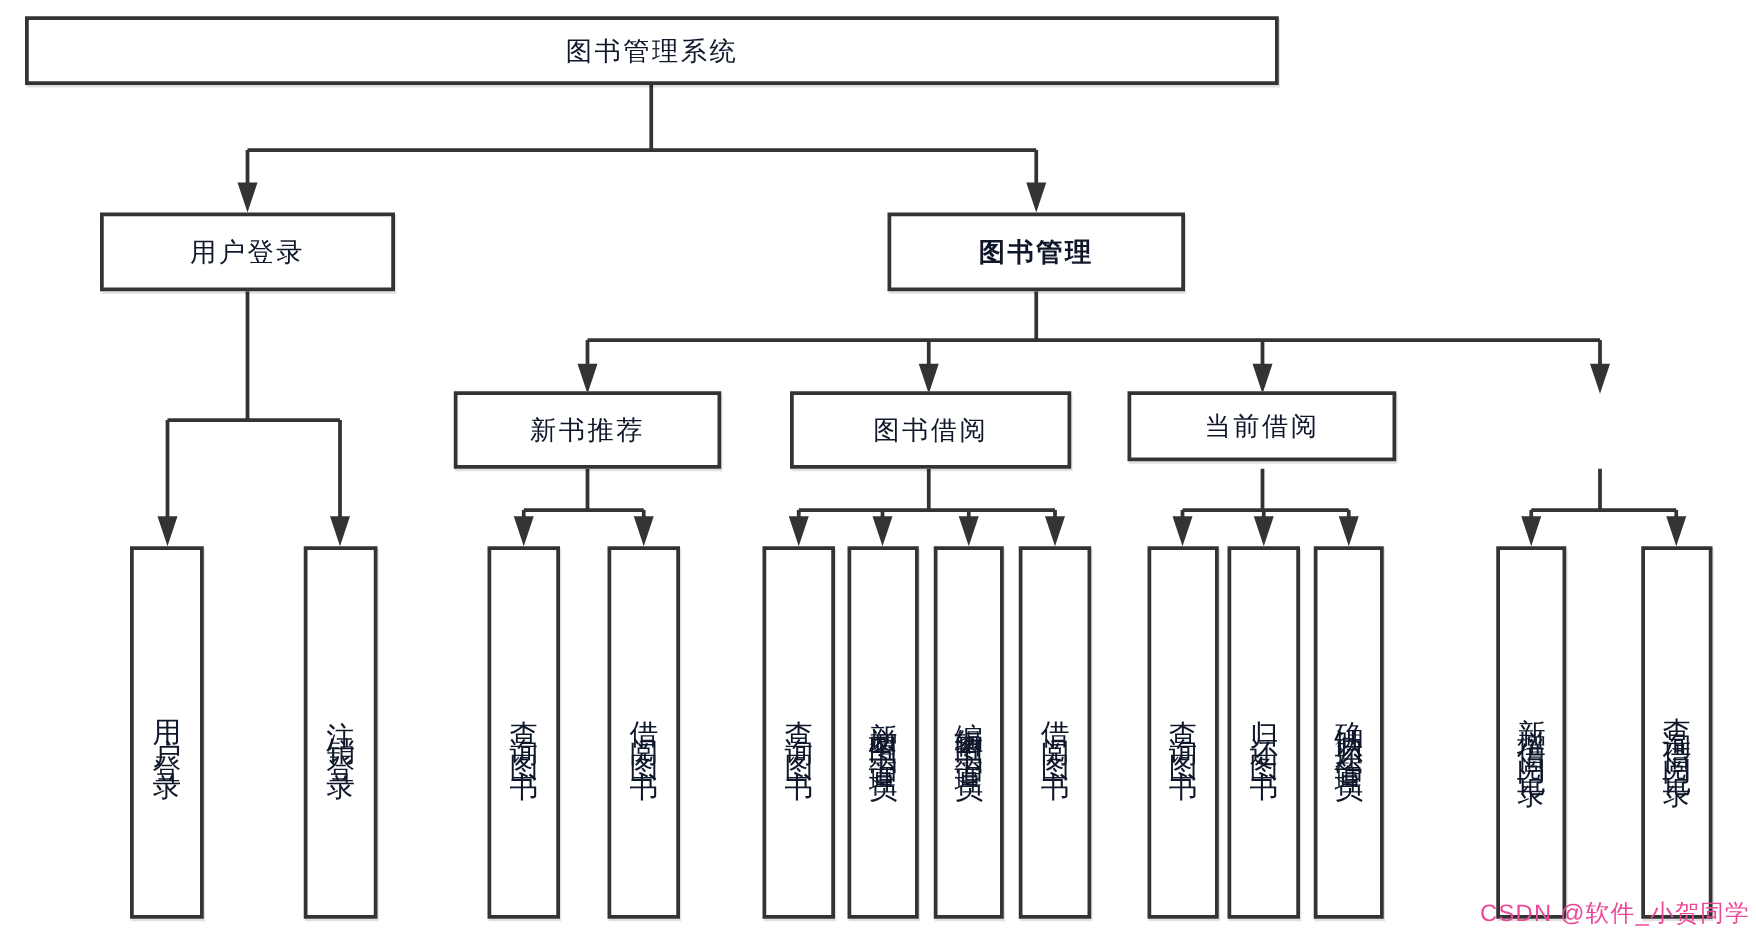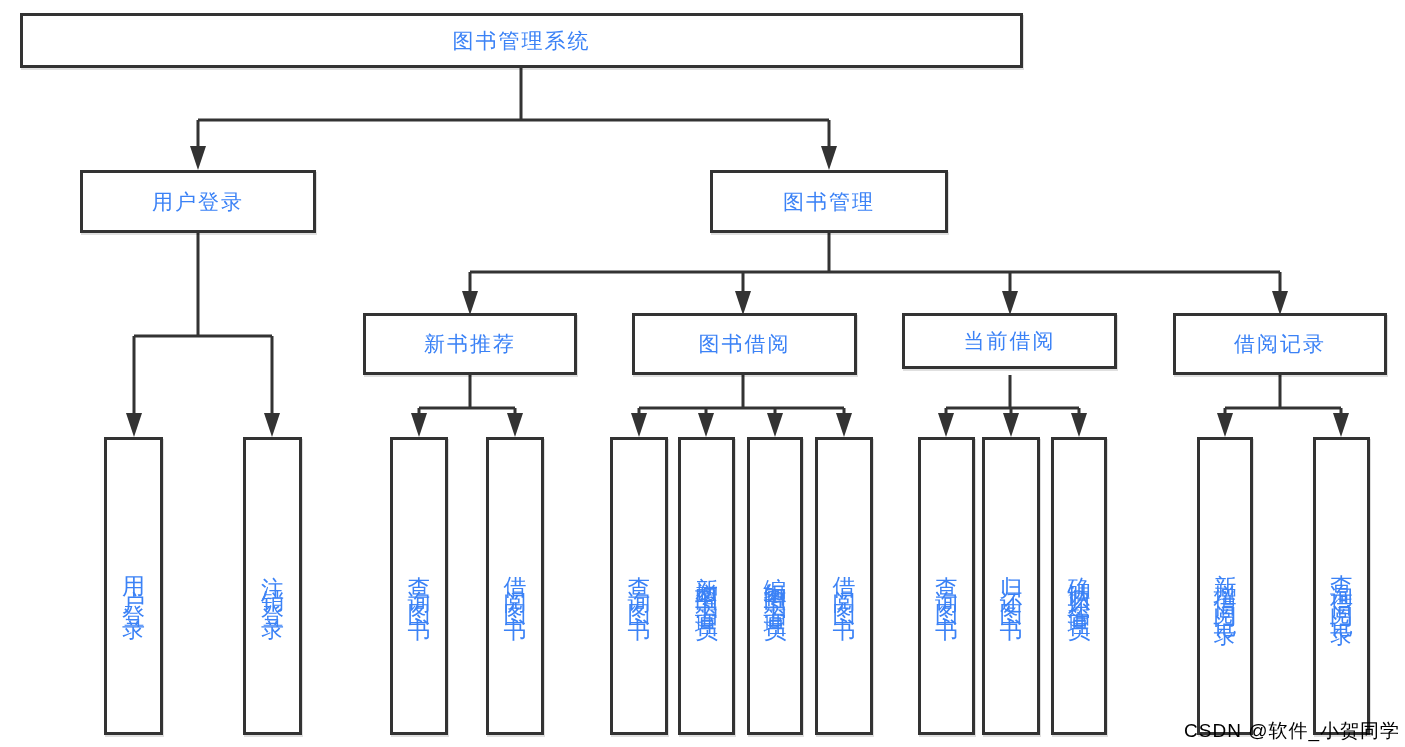--- a/index.html
+++ b/index.html
@@ -19,21 +19,21 @@
     position: absolute;
     left: 0; top: 0;
     width: 1405px;
     height: 747px;
   }
   .node {
     position: absolute;
     box-sizing: border-box;
     background: #ffffff;
     border: 3px solid #333333;
-    color: #3b82f6;
+    color: #0f172a;
     display: flex;
     align-items: center;
     justify-content: center;
     box-shadow: 1px 2px 0 rgba(0,0,0,0.12);
   }
   .hnode {
     font-size: 21px;
     letter-spacing: 2px;
     white-space: nowrap;
   }
@@ -48,21 +48,21 @@
   .ls-lg { letter-spacing: 14px; }
   .ls-md { letter-spacing: 10px; }
   .ls-sm { letter-spacing: 6px; }
   .wire  { stroke: #333333; stroke-width: 3; fill: none; }
   .arrow { fill: #333333; stroke: none; }
   #watermark {
     position: absolute;
     right: 5px;
     bottom: 3px;
     font-size: 19px;
-    color: #000000;
+    color: #ec4899;
     letter-spacing: 1px;
     z-index: 5;
     white-space: nowrap;
     margin-top: 39px;
   }
 </style>
 </head>
 <body>
 
 <div id="canvas">
@@ -113,26 +113,25 @@
     <g>
       <path class="wire" d="M1280,375 V408 M1225,408 H1341 M1225,408 V415 M1341,408 V415"></path>
       <polygon class="arrow" points="1217,413 1233,413 1225,437"></polygon>
       <polygon class="arrow" points="1333,413 1349,413 1341,437"></polygon>
     </g>
   </svg>
 
   <div class="node hnode" style="left:20px; top:13px; width:1003px; height:55px;">图书管理系统</div>
 
   <div class="node hnode" style="left:80px; top:170px; width:236px; height:63px;">用户登录</div>
-  <div class="node hnode" style="left:710px; top:170px; width:238px; height:63px;">图书管理</div>
+  <div class="node hnode" style="left:710px; top:170px; width:238px; height:63px;font-weight:bold;">图书管理</div>
 
   <div class="node hnode" style="left:363px; top:313px; width:214px; height:62px;text-align:center;">新书推荐</div>
   <div class="node hnode" style="left:632px; top:313px; width:225px; height:62px;">图书借阅</div>
   <div class="node hnode" style="left:902px; top:313px; width:215px; height:56px;">当前借阅</div>
-  <div class="node hnode" style="left:1173px; top:313px; width:214px; height:62px;">借阅记录</div>
 
   <div class="node vnode ls-lg" style="left:104px; width:59px;">用户登录</div>
   <div class="node vnode ls-lg" style="left:243px; width:59px;">注销登录</div>
 
   <div class="node vnode ls-lg" style="left:390px; width:58px;">查询图书</div>
   <div class="node vnode ls-lg" style="left:486px; width:58px;">借阅图书</div>
 
   <div class="node vnode ls-lg" style="left:610px; width:58px;">查询图书</div>
   <div class="node vnode ls-sm" style="left:678px; width:57px;">新增图书（管理员）</div>
   <div class="node vnode ls-sm" style="left:747px; width:56px;">编辑图书（管理员）</div>

